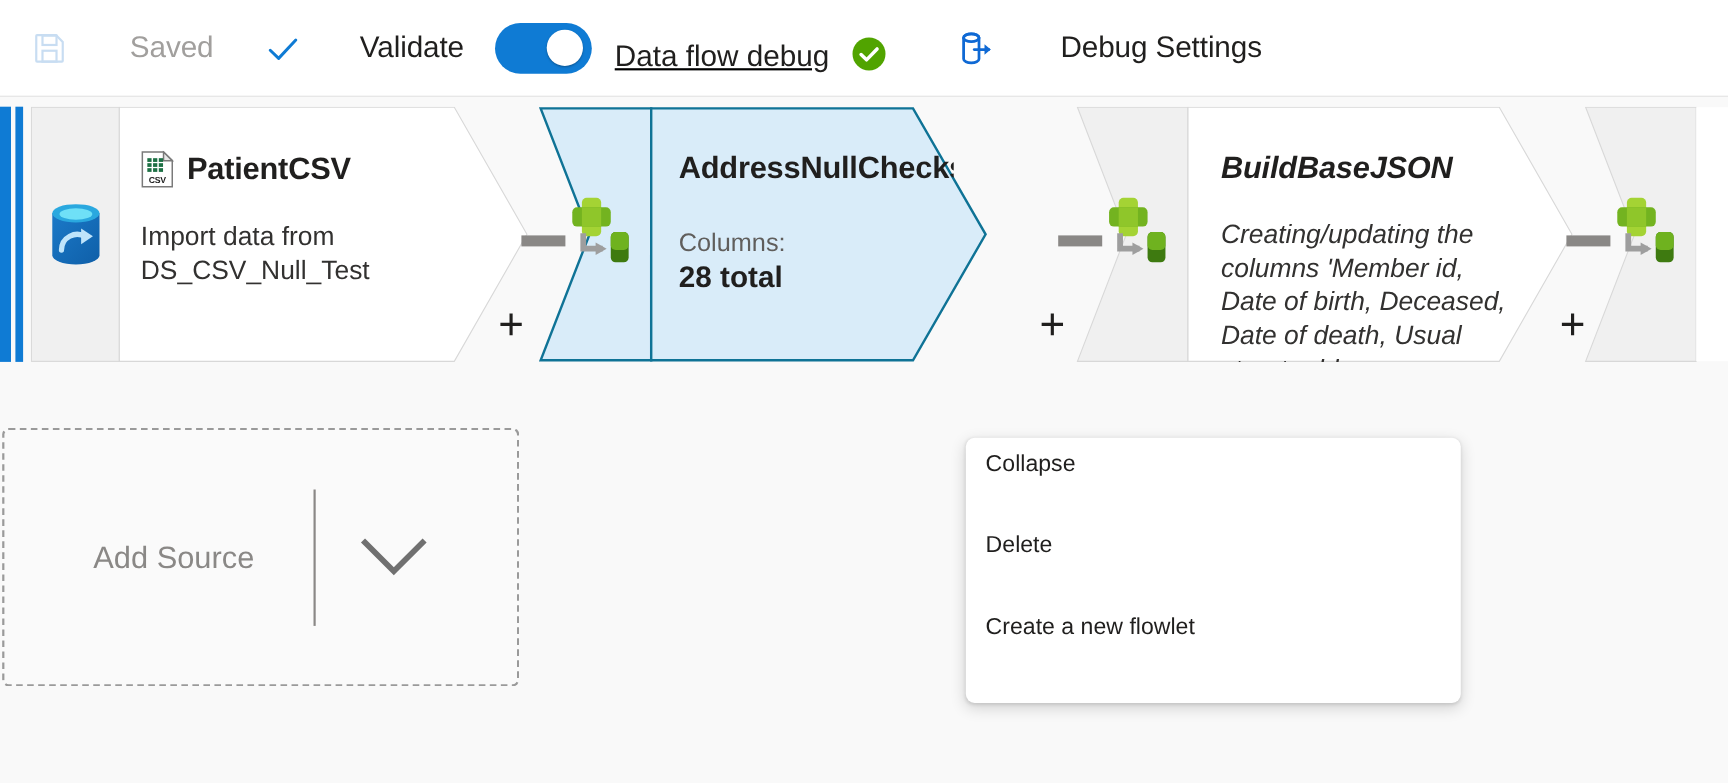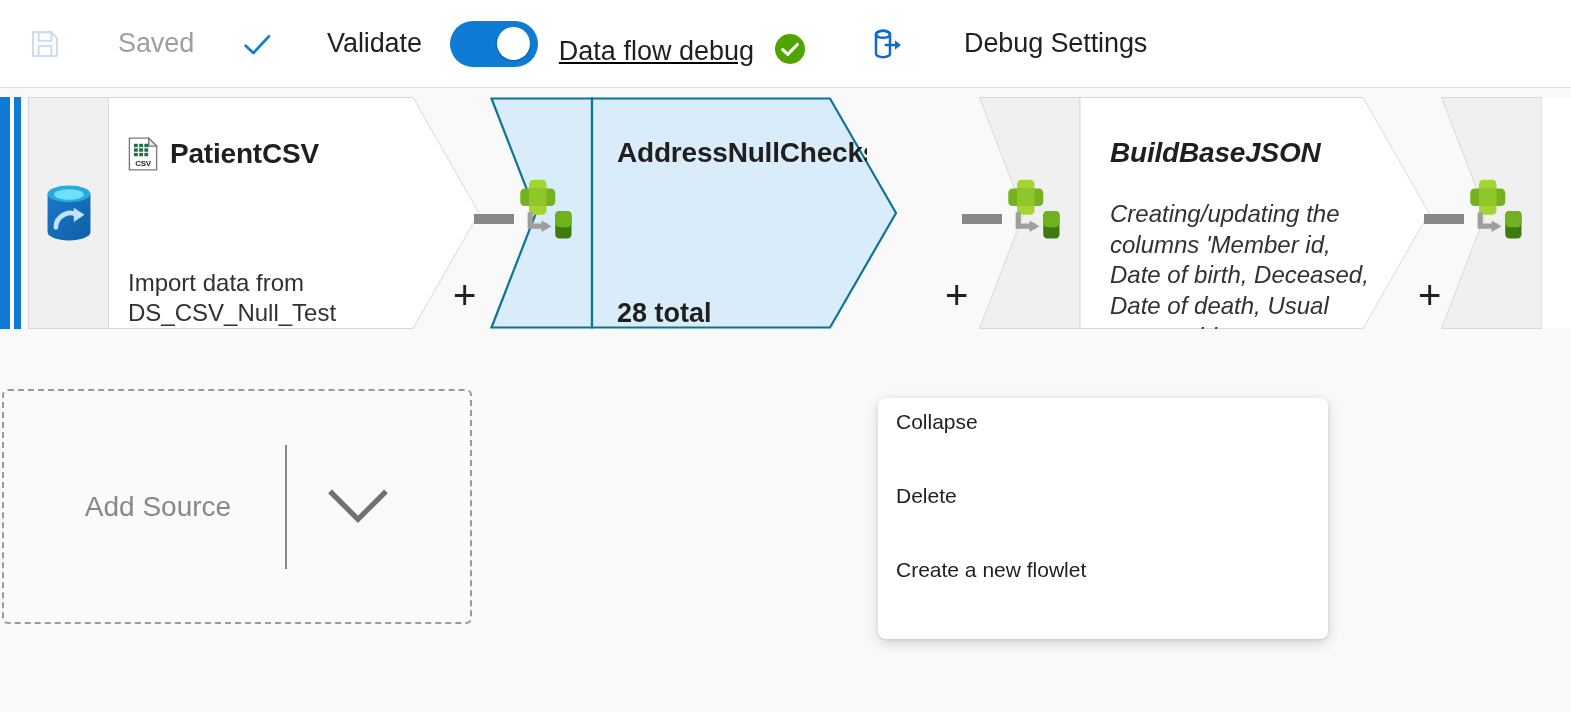--- a/index.html
+++ b/index.html
@@ -97,21 +97,21 @@
   .node-shape {
     position: absolute; left: 0; top: 0;
     width: 100%; height: 100%;
   }
   .node-shape svg { display:block; width:100%; height:100%; }
 
   .node-body {
     position: absolute;
     top: 0; height: 100%;
     display: flex; flex-direction: column;
-    justify-content: space-between;
+    justify-content: flex-start;
     padding-top: 40px;
     overflow: hidden;
   }
   .node-title {
     font-size: 28px;
     font-weight: 600;
     color: #201f1e;
     display: flex;
     align-items: center;
     white-space: nowrap;
@@ -329,20 +329,21 @@
           <path d="M13 30 v9 h12" fill="none" stroke="#9e9e9e" stroke-width="4.2" stroke-linecap="square"></path>
           <path d="M22 34.5 l8 4.6 -8 4.6 z" fill="#9e9e9e"></path>
           <rect x="33" y="27" width="13" height="22" rx="3.5" fill="#3e7a10"></rect>
           <rect x="33" y="27" width="13" height="13" rx="3.5" fill="#6fb21f"></rect>
         </svg>
       </div>
       <div class="node-body" style="left:127px; width:250px;">
         <div class="node-title">
           <span>AddressNullChecks</span>
         </div>
+        <div class="node-sub-label">Columns:</div>
         <div class="node-sub-value">28 total</div>
       </div>
       <div class="plus-handle" style="left:455px; top:178px;">+</div>
     </div>
 
     <div class="connector" style="left:962px; width:40px;"></div>
 
     <div class="node" style="left:978px; width:452px;">
       <div class="node-shape">
         <svg viewBox="0 0 452 232" preserveAspectRatio="none">

